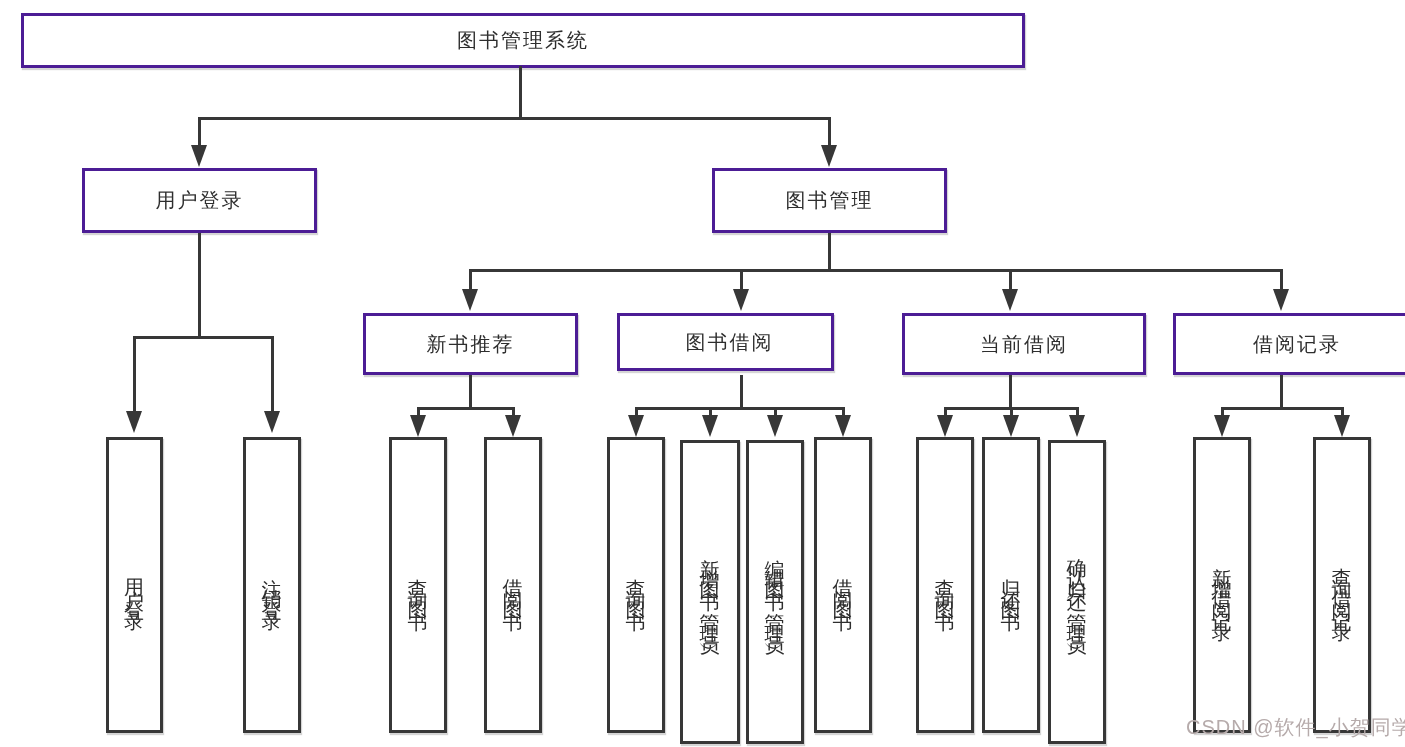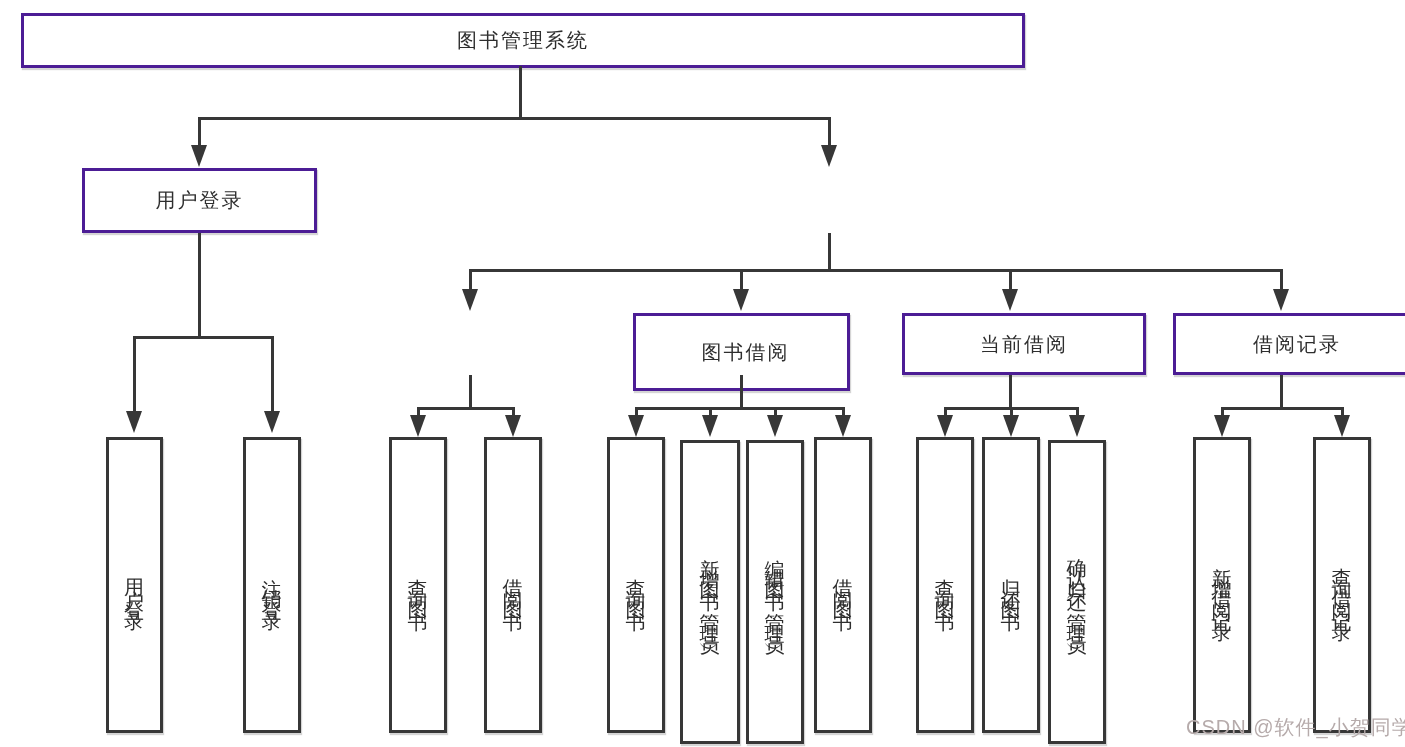--- a/index.html
+++ b/index.html
@@ -31,22 +31,24 @@
   .wm { position:absolute; font-size:20px; color:#b6abab; letter-spacing:1px; white-space:nowrap; }
 </style>
 </head>
 <body>
 
 <div id="cv">
 
   <div class="bx" style="left:21px; top:13px; width:1004px; height:55px;">图书管理系统</div>
 
   <div class="bx" style="left:82px; top:168px; width:235px; height:65px;">用户登录</div>
+  <div class="bx" style="left:712px; top:168px; width:235px; height:65px;">图书管理</div>
 
-  <div class="bx" style="left:633px; top:313px; width:217px; height:78px;padding-left:8px;">图书借阅</div>
+  <div class="bx" style="left:363px; top:313px; width:215px; height:62px;">新书推荐</div>
+  <div class="bx" style="left:617px; top:313px; width:217px; height:58px;padding-left:8px;">图书借阅</div>
   <div class="bx" style="left:902px; top:313px; width:244px; height:62px;">当前借阅</div>
   <div class="bx" style="left:1173px; top:313px; width:248px; height:62px;">借阅记录</div>
 
   <div class="vx" style="left:106px; top:437px; width:57px; height:296px;">用户登录</div>
   <div class="vx" style="left:243px; top:437px; width:58px; height:296px;">注销登录</div>
 
   <div class="vx" style="left:389px; top:437px; width:58px; height:296px;">查询图书</div>
   <div class="vx" style="left:484px; top:437px; width:58px; height:296px;">借阅图书</div>
 
   <div class="vx" style="left:607px; top:437px; width:58px; height:296px;">查询图书</div>

